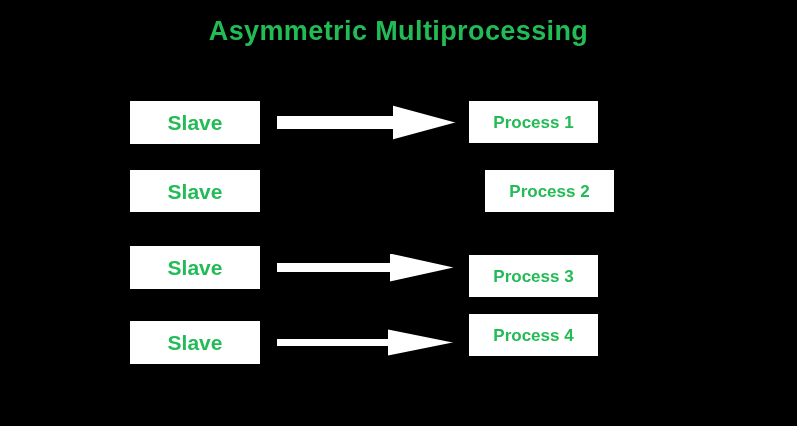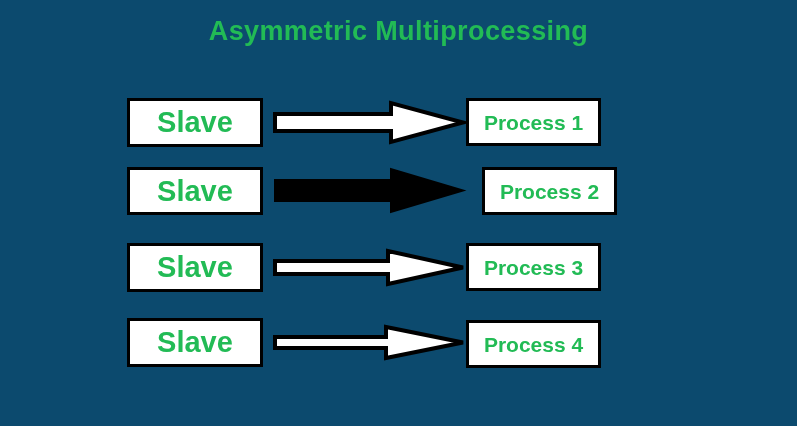--- a/index.html
+++ b/index.html
@@ -8,21 +8,21 @@
     padding: 0;
     background: #ffffff;
   }
   body {
     font-family: "Liberation Sans", sans-serif;
   }
   #canvas {
     position: relative;
     width: 797px;
     height: 426px;
-    background: #0c4a6e;
+    background: #000000;
     overflow: hidden;
   }
   #diagram-title {
     position: absolute;
     left: 0;
     top: 16px;
     width: 797px;
     text-align: center;
     font-size: 27px;
     font-weight: bold;
@@ -35,26 +35,26 @@
     box-sizing: border-box;
     background: #ffffff;
     border: 3px solid #000000;
     display: flex;
     align-items: center;
     justify-content: center;
   }
   .node-label {
     color: #22bb55;
     font-weight: bold;
-    font-size: 29px;
+    font-size: 21px;
     line-height: 1;
     white-space: nowrap;
   }
   .node-box.right .node-label {
-    font-size: 21px;
+    font-size: 17px;
   }
   .arrow-wrap {
     position: absolute;
   }
   .arrow-wrap svg {
     display: block;
     overflow: visible;
   }
 </style>
 </head>
@@ -95,31 +95,31 @@
   <div class="node-box left" style="left:127px; top:243px; width:136px; height:49px;">
     <span class="node-label">Slave</span>
   </div>
 
   <div class="arrow-wrap" style="left:274px; top:246px; width:190px; height:44px;">
     <svg width="190" height="44" viewBox="0 0 190 44" xmlns="http://www.w3.org/2000/svg">
       <path d="M 1 15 L 114 15 L 114 5 L 189 21.5 L 114 38 L 114 28 L 1 28 Z" fill="#ffffff" stroke="#000000" stroke-width="4" stroke-linejoin="miter"></path>
     </svg>
   </div>
 
-  <div class="node-box right" style="left:466px; top:243px; width:135px; height:48px;">
+  <div class="node-box right" style="left:466px; top:252px; width:135px; height:48px;">
     <span class="node-label">Process 3</span>
   </div>
 
   <div class="node-box left" style="left:127px; top:318px; width:136px; height:49px;">
     <span class="node-label">Slave</span>
   </div>
 
   <div class="arrow-wrap" style="left:274px; top:321px; width:190px; height:44px;">
     <svg width="190" height="44" viewBox="0 0 190 44" xmlns="http://www.w3.org/2000/svg">
       <path d="M 1 16 L 112 16 L 112 6 L 189 21.5 L 112 37 L 112 27 L 1 27 Z" fill="#ffffff" stroke="#000000" stroke-width="4" stroke-linejoin="miter"></path>
     </svg>
   </div>
 
-  <div class="node-box right" style="left:466px; top:320px; width:135px; height:48px;">
+  <div class="node-box right" style="left:466px; top:311px; width:135px; height:48px;">
     <span class="node-label">Process 4</span>
   </div>
 
 </div>
 
 </body></html>

